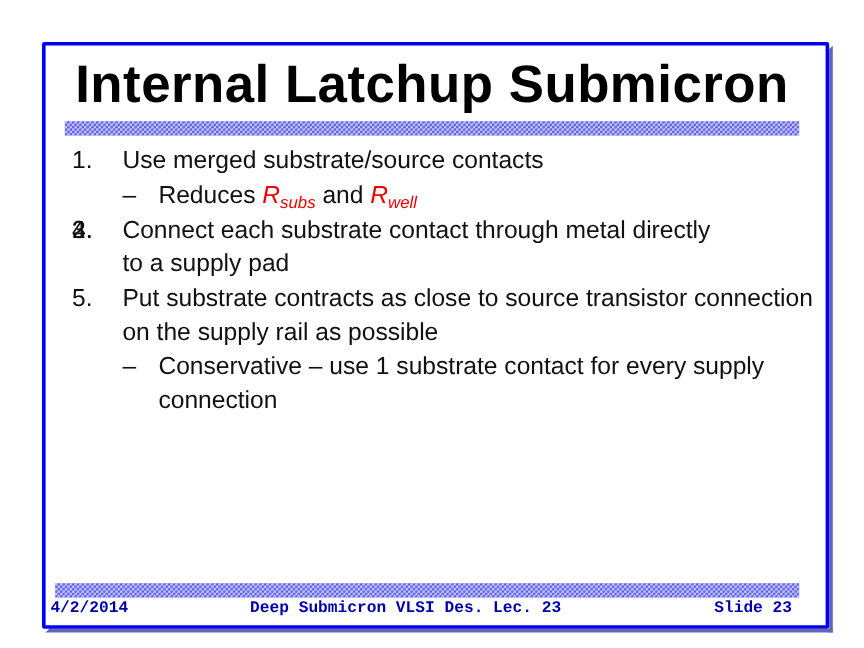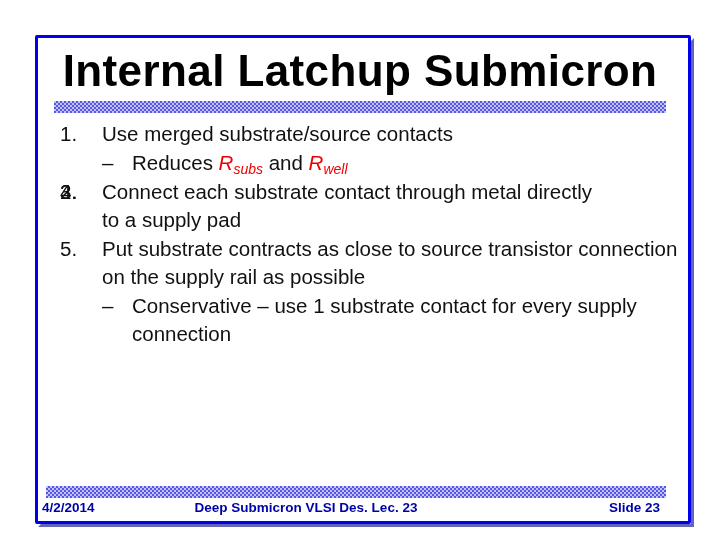--- a/index.html
+++ b/index.html
@@ -103,29 +103,29 @@
     }
     .red-var sub {
       font-size: 14px;
       vertical-align: -4px;
       line-height: 0;
     }
     .footer {
       position: absolute;
       top: 499px;
       height: 18px;
-      font-family: Liberation Sans, sans-serif;
+      font-family: Liberation Mono, monospace;
       font-weight: bold;
       font-size: 13.5px;
       line-height: 18px;
       color: #0000aa;
       white-space: nowrap;
     }
     .footer-date { left: 42px; }
-    .footer-course { left: 0; width: 612px; text-align: center; }
+    .footer-course { left: 0; width: 612px; text-align: center; padding-left: 32px; }
     .footer-slide { right: 60px; }
   </style>
 </head>
 <body>
 
 <div class="frame-shadow"></div>
 <div class="frame"></div>
 
 <div class="title">Internal Latchup Submicron</div>
 

